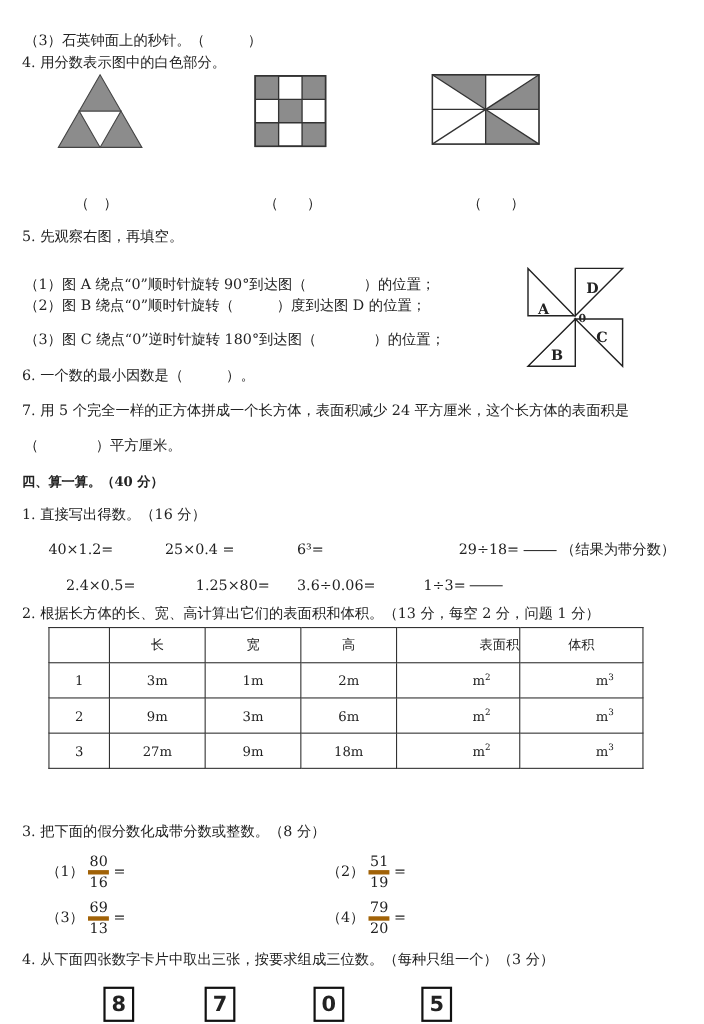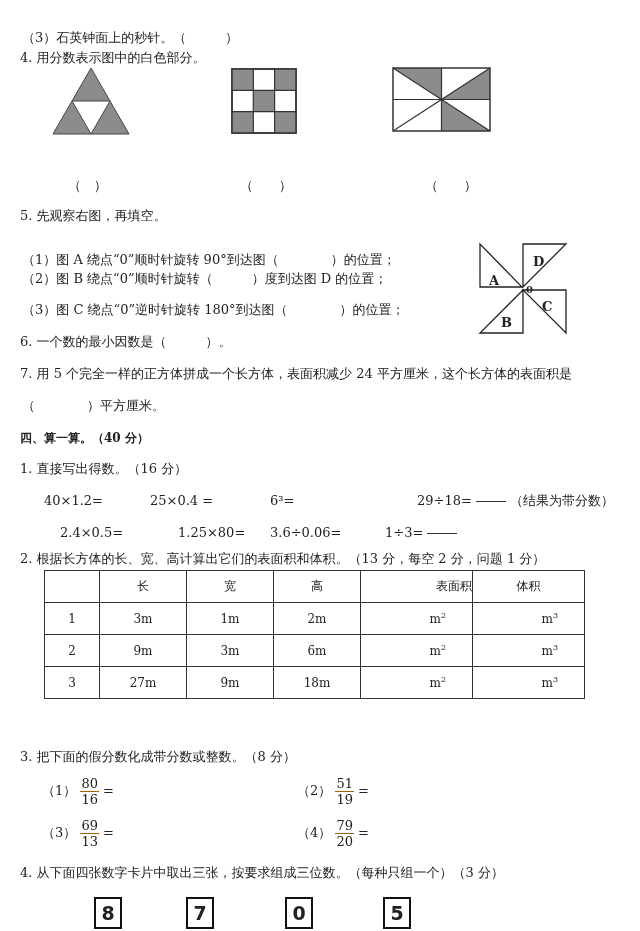--- a/index.html
+++ b/index.html
@@ -6,21 +6,21 @@
   body { width: 640px; height: 931px; position: relative; overflow: hidden;
          font-family: "DejaVu Serif", "Liberation Serif", serif; color: #222; font-size: 13px; }
   .abs { position: absolute; white-space: nowrap; }
   .line { font-size: 13px; line-height: 16px; }
   .h-section { font-size: 12px; font-weight: bold; line-height: 20px; }
   table.dims { position: absolute; left: 44px; top: 570px; width: 541px; border-collapse: collapse; font-size: 12px; }
   table.dims td, table.dims th { border: 1.3px solid #333; height: 31px; text-align: center; font-weight: normal; padding: 0; }
   table.dims td.unit { text-align: right; padding-right: 26px; }
   sup { font-size: 8px; }
   .frac { display: inline-block; vertical-align: middle; text-align: center; font-size: 13px; line-height: 15px; }
-  .frac .num { display: block; border-bottom: 1px solid #a16207; padding: 0 1px; }
+  .frac .num { display: block; border-bottom: 4px solid #a16207; padding: 0 1px; }
   .frac .den { display: block; padding: 0 1px; }
   .card { position: absolute; top: 897px; width: 24px; height: 28px; border: 2px solid #111;
           font-family: "DejaVu Sans", "Liberation Sans", sans-serif; font-weight: bold; font-size: 19px;
           text-align: center; line-height: 28px; box-sizing: content-box; }
   .dash { display: inline-block; width: 30px; border-top: 1px solid #333; vertical-align: middle; margin: 0 4px; }
 </style>
 </head>
 <body>
 
 <div class="abs line" style="left:22px; top:30px;">（3）石英钟面上的秒针。（　　　）</div>

